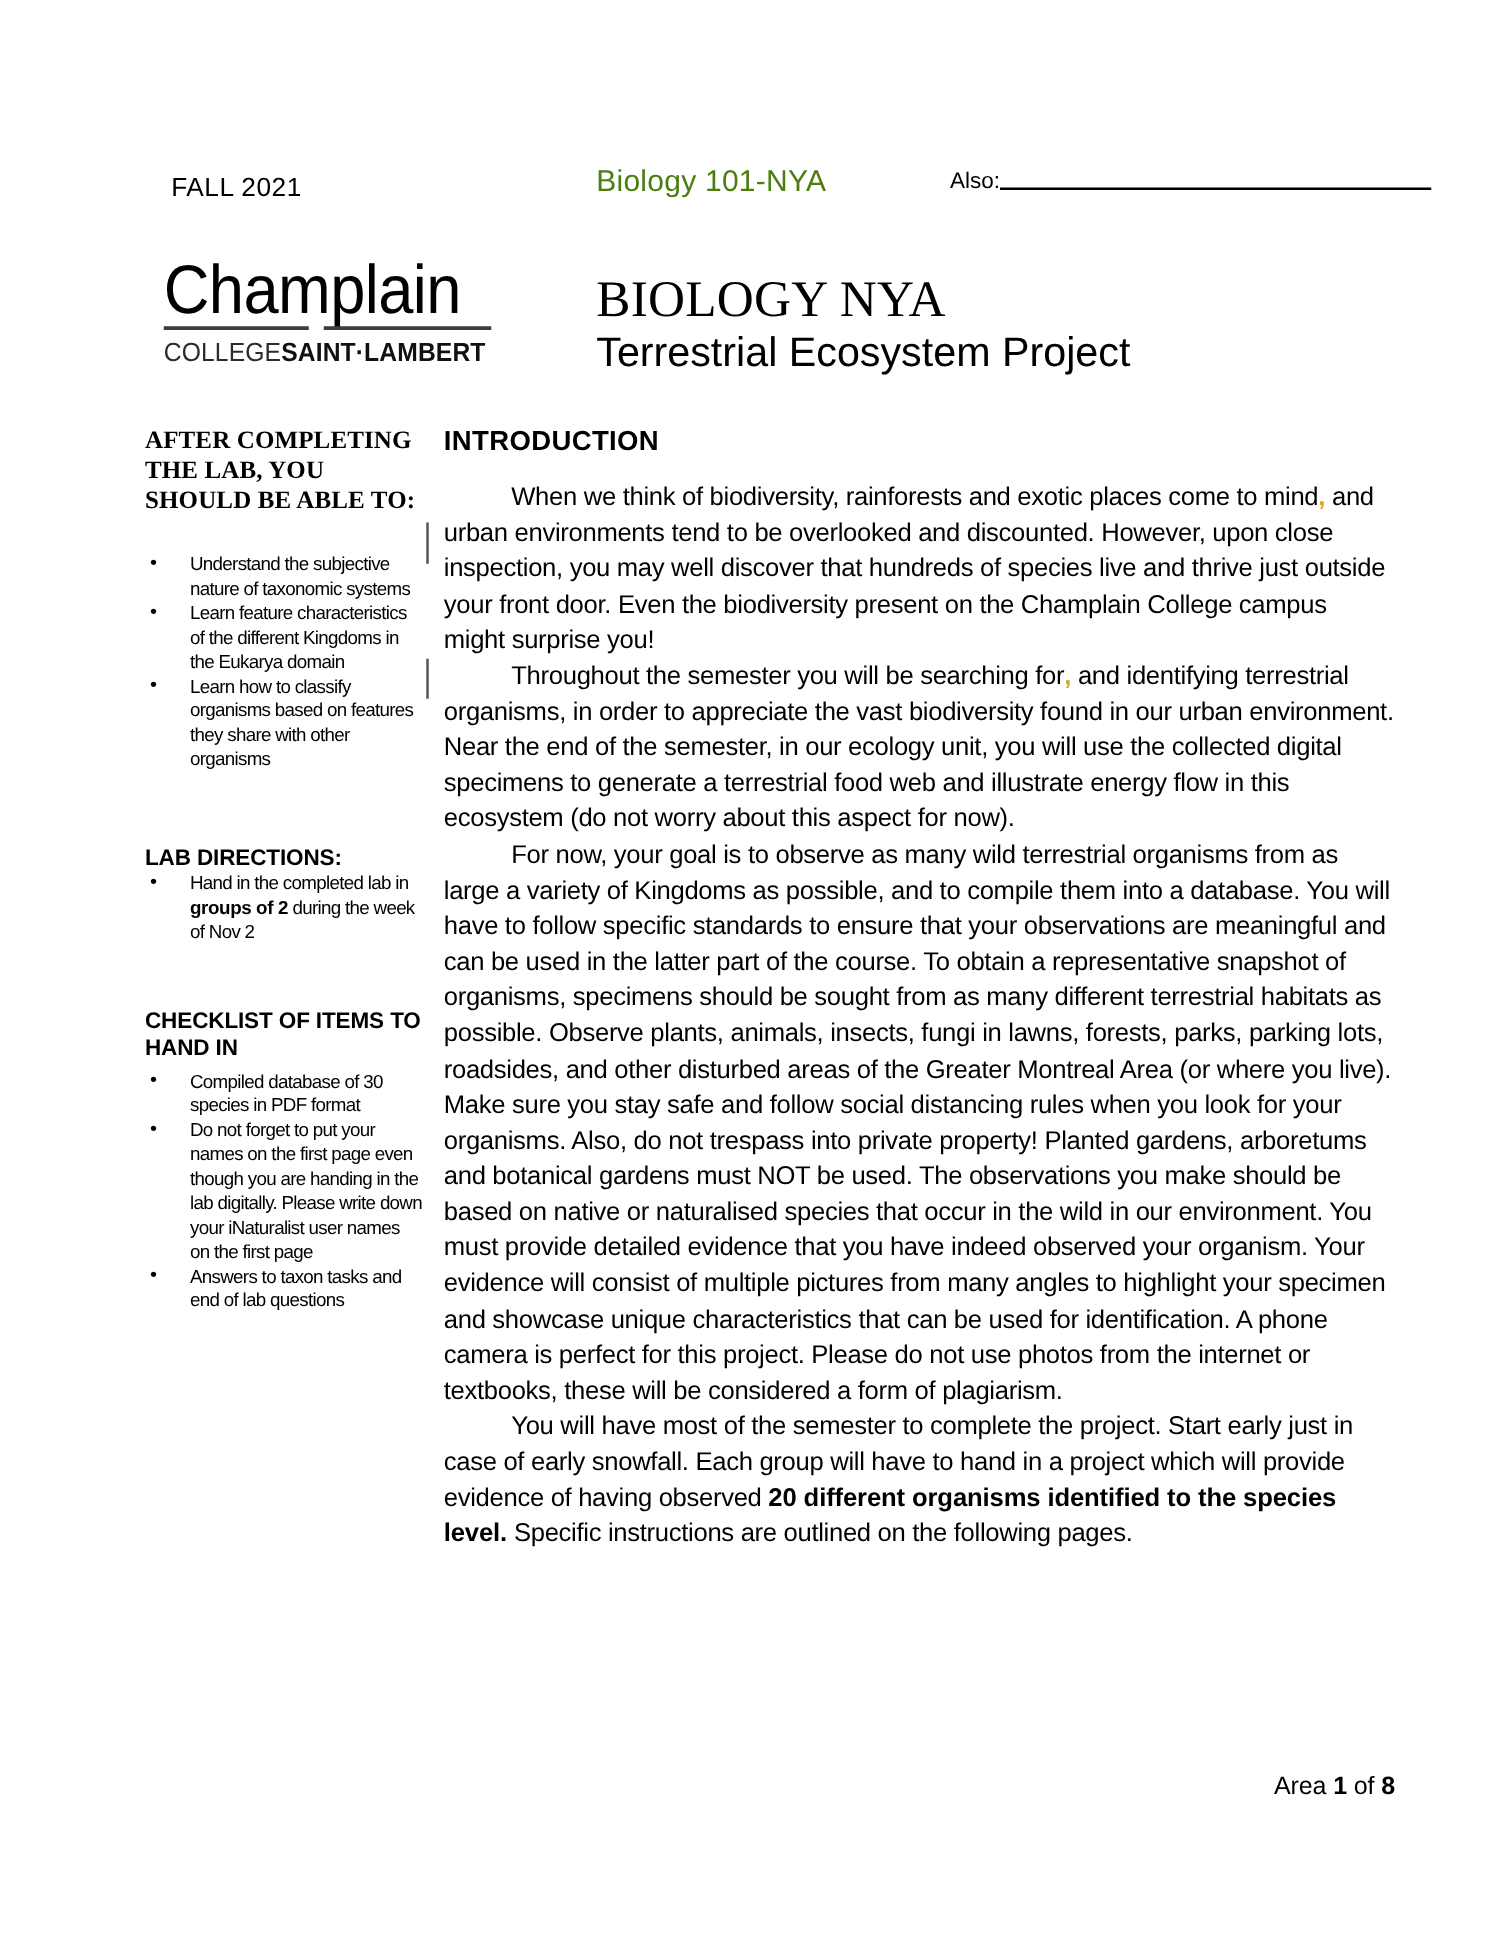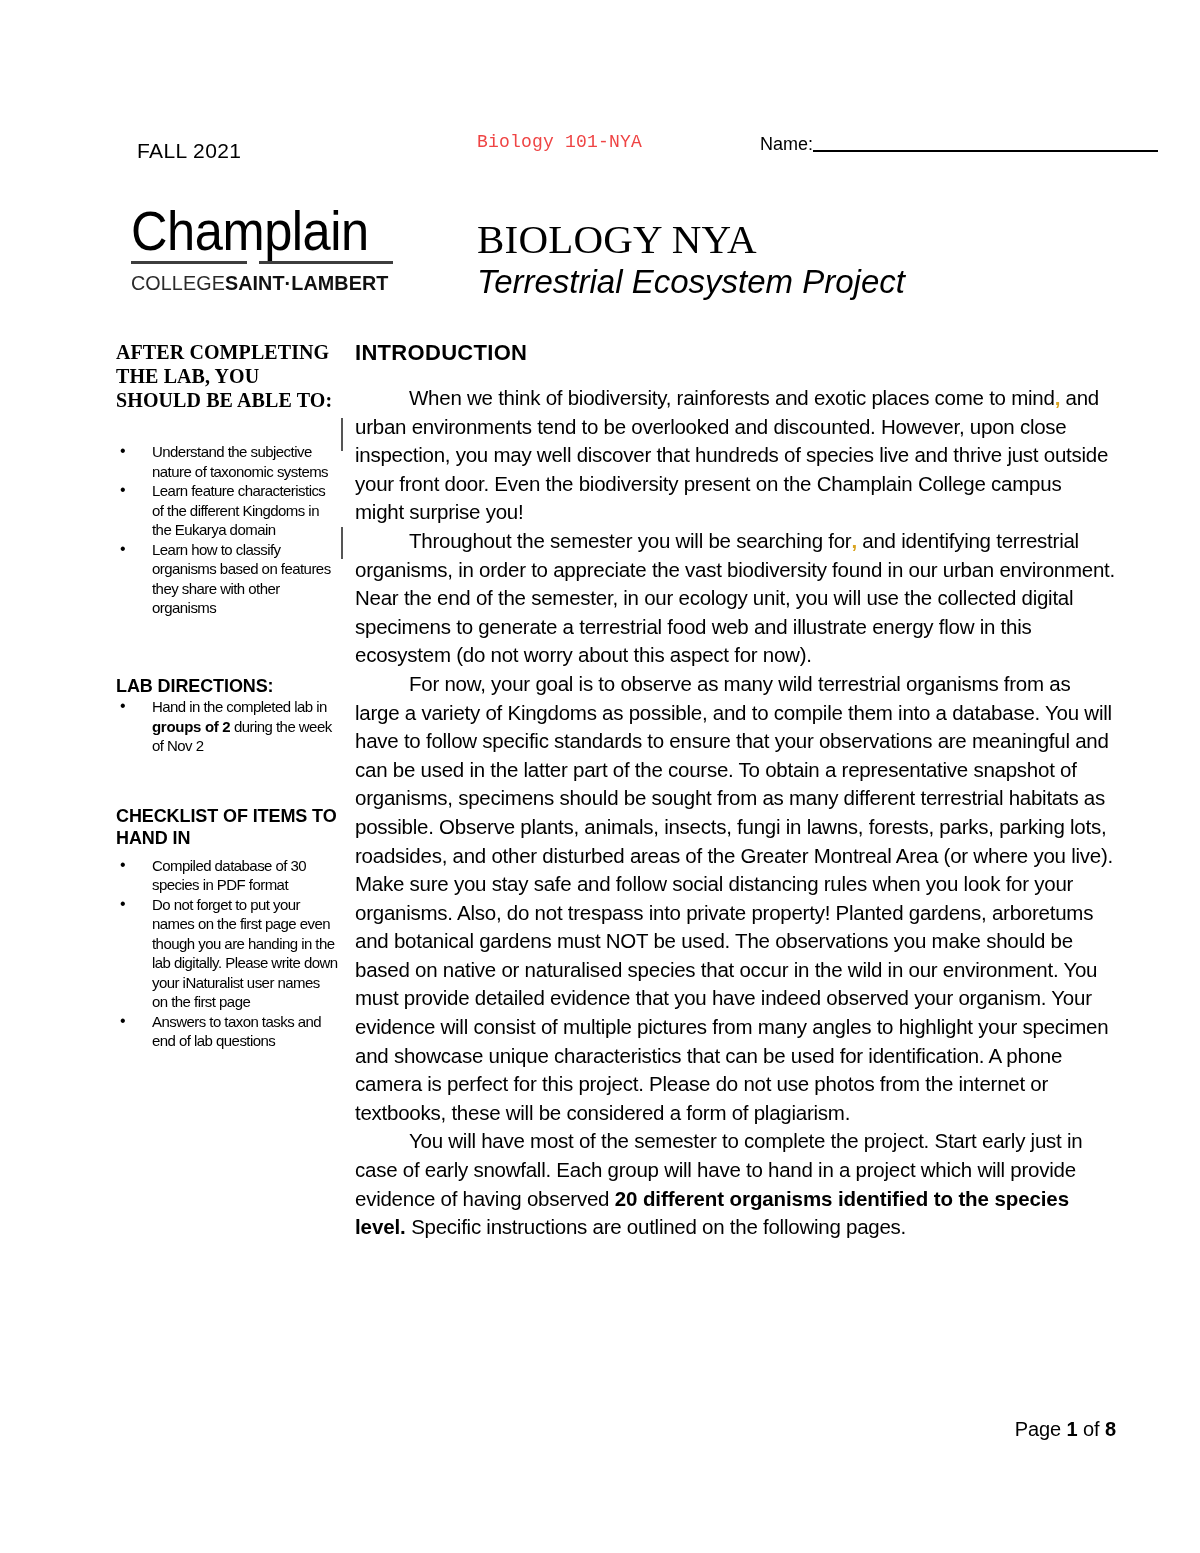--- a/index.html
+++ b/index.html
@@ -27,25 +27,24 @@
   .hdr-term {
     position: absolute;
     left: 137px; top: 139px;
     font-size: 21px;
     letter-spacing: 0.4px;
     white-space: nowrap;
   }
   .hdr-course {
     position: absolute;
     left: 477px; top: 132px;
-    font-size: 18px;
-    color: #ef4444;
+    font-size: 24px;
+    color: #4d7c0f;
     letter-spacing: 0.2px;
     white-space: nowrap;
-    font-family: Liberation Mono, monospace;
   }
   .hdr-name-wrap {
     position: absolute;
     left: 760px; top: 135px;
     display: flex;
     align-items: flex-end;
     white-space: nowrap;
   }
   .hdr-name-label {
     font-size: 18px;
@@ -114,21 +113,20 @@
     letter-spacing: 0.2px;
     white-space: nowrap;
   }
   .title-sub {
     font-family: "Liberation Sans", sans-serif;
     font-size: 33px;
     font-weight: 400;
     line-height: 1.18;
     margin-top: 2px;
     white-space: nowrap;
-    font-style: italic;
   }
 
   
   .sidebar {
     position: absolute;
     left: 116px; top: 340px;
     width: 222px;
   }
   .side-head-serif {
     font-family: "Liberation Serif", serif;
@@ -224,21 +222,21 @@
 </style>
 </head>
 <body>
 
 <div class="page">
 
   <div class="doc-header">
     <div class="hdr-term">FALL 2021</div>
     <div class="hdr-course">Biology 101-NYA</div>
     <div class="hdr-name-wrap">
-      <span class="hdr-name-label">Name:</span>
+      <span class="hdr-name-label">Also:</span>
       <span class="hdr-name-rule"></span>
     </div>
   </div>
 
   <div class="logo">
     <div class="logo-word">Champlain</div>
     <div class="logo-rules">
       <i class="logo-rule-a"></i>
       <i class="logo-rule-b"></i>
     </div>
@@ -290,16 +288,16 @@
     <p class="body-p"><span>When we think of biodiversity, rainforests and exotic places come to mind</span><span class="sugg-comma">,</span><span> and urban environments tend to be overlooked and discounted. However, upon close inspection, you may well discover that hundreds of species live and thrive just outside your front door. Even the biodiversity present on the Champlain College campus might surprise you!</span></p>
 
     <p class="body-p"><span>Throughout the semester you will be searching for</span><span class="sugg-comma">,</span><span> and identifying terrestrial organisms, in order to appreciate the vast biodiversity found in our urban environment. Near the end of the semester, in our ecology unit, you will use the collected digital specimens to generate a terrestrial food web and illustrate energy flow in this ecosystem (do not worry about this aspect for now).</span></p>
 
     <p class="body-p">For now, your goal is to observe as many wild terrestrial organisms from as large a variety of Kingdoms as possible, and to compile them into a database. You will have to follow specific standards to ensure that your observations are meaningful and can be used in the latter part of the course. To obtain a representative snapshot of organisms, specimens should be sought from as many different terrestrial habitats as possible. Observe plants, animals, insects, fungi in lawns, forests, parks, parking lots, roadsides, and other disturbed areas of the Greater Montreal Area (or where you live). Make sure you stay safe and follow social distancing rules when you look for your organisms. Also, do not trespass into private property! Planted gardens, arboretums and botanical gardens must NOT be used. The observations you make should be based on native or naturalised species that occur in the wild in our environment. You must provide detailed evidence that you have indeed observed your organism. Your evidence will consist of multiple pictures from many angles to highlight your specimen and showcase unique characteristics that can be used for identification. A phone camera is perfect for this project. Please do not use photos from the internet or textbooks, these will be considered a form of plagiarism.</p>
 
     <p class="body-p"><span>You will have most of the semester to complete the project. Start early just in case of early snowfall. Each group will have to hand in a project which will provide evidence of having observed </span><b>20 different organisms identified to the species level.</b><span> Specific instructions are outlined on the following pages.</span></p>
   </div>
 
   <div class="doc-footer">
-    <span>Page </span><b>1</b><span> of </span><b>8</b>
+    <span>Area </span><b>1</b><span> of </span><b>8</b>
   </div>
 
 </div>
 
 </body></html>

